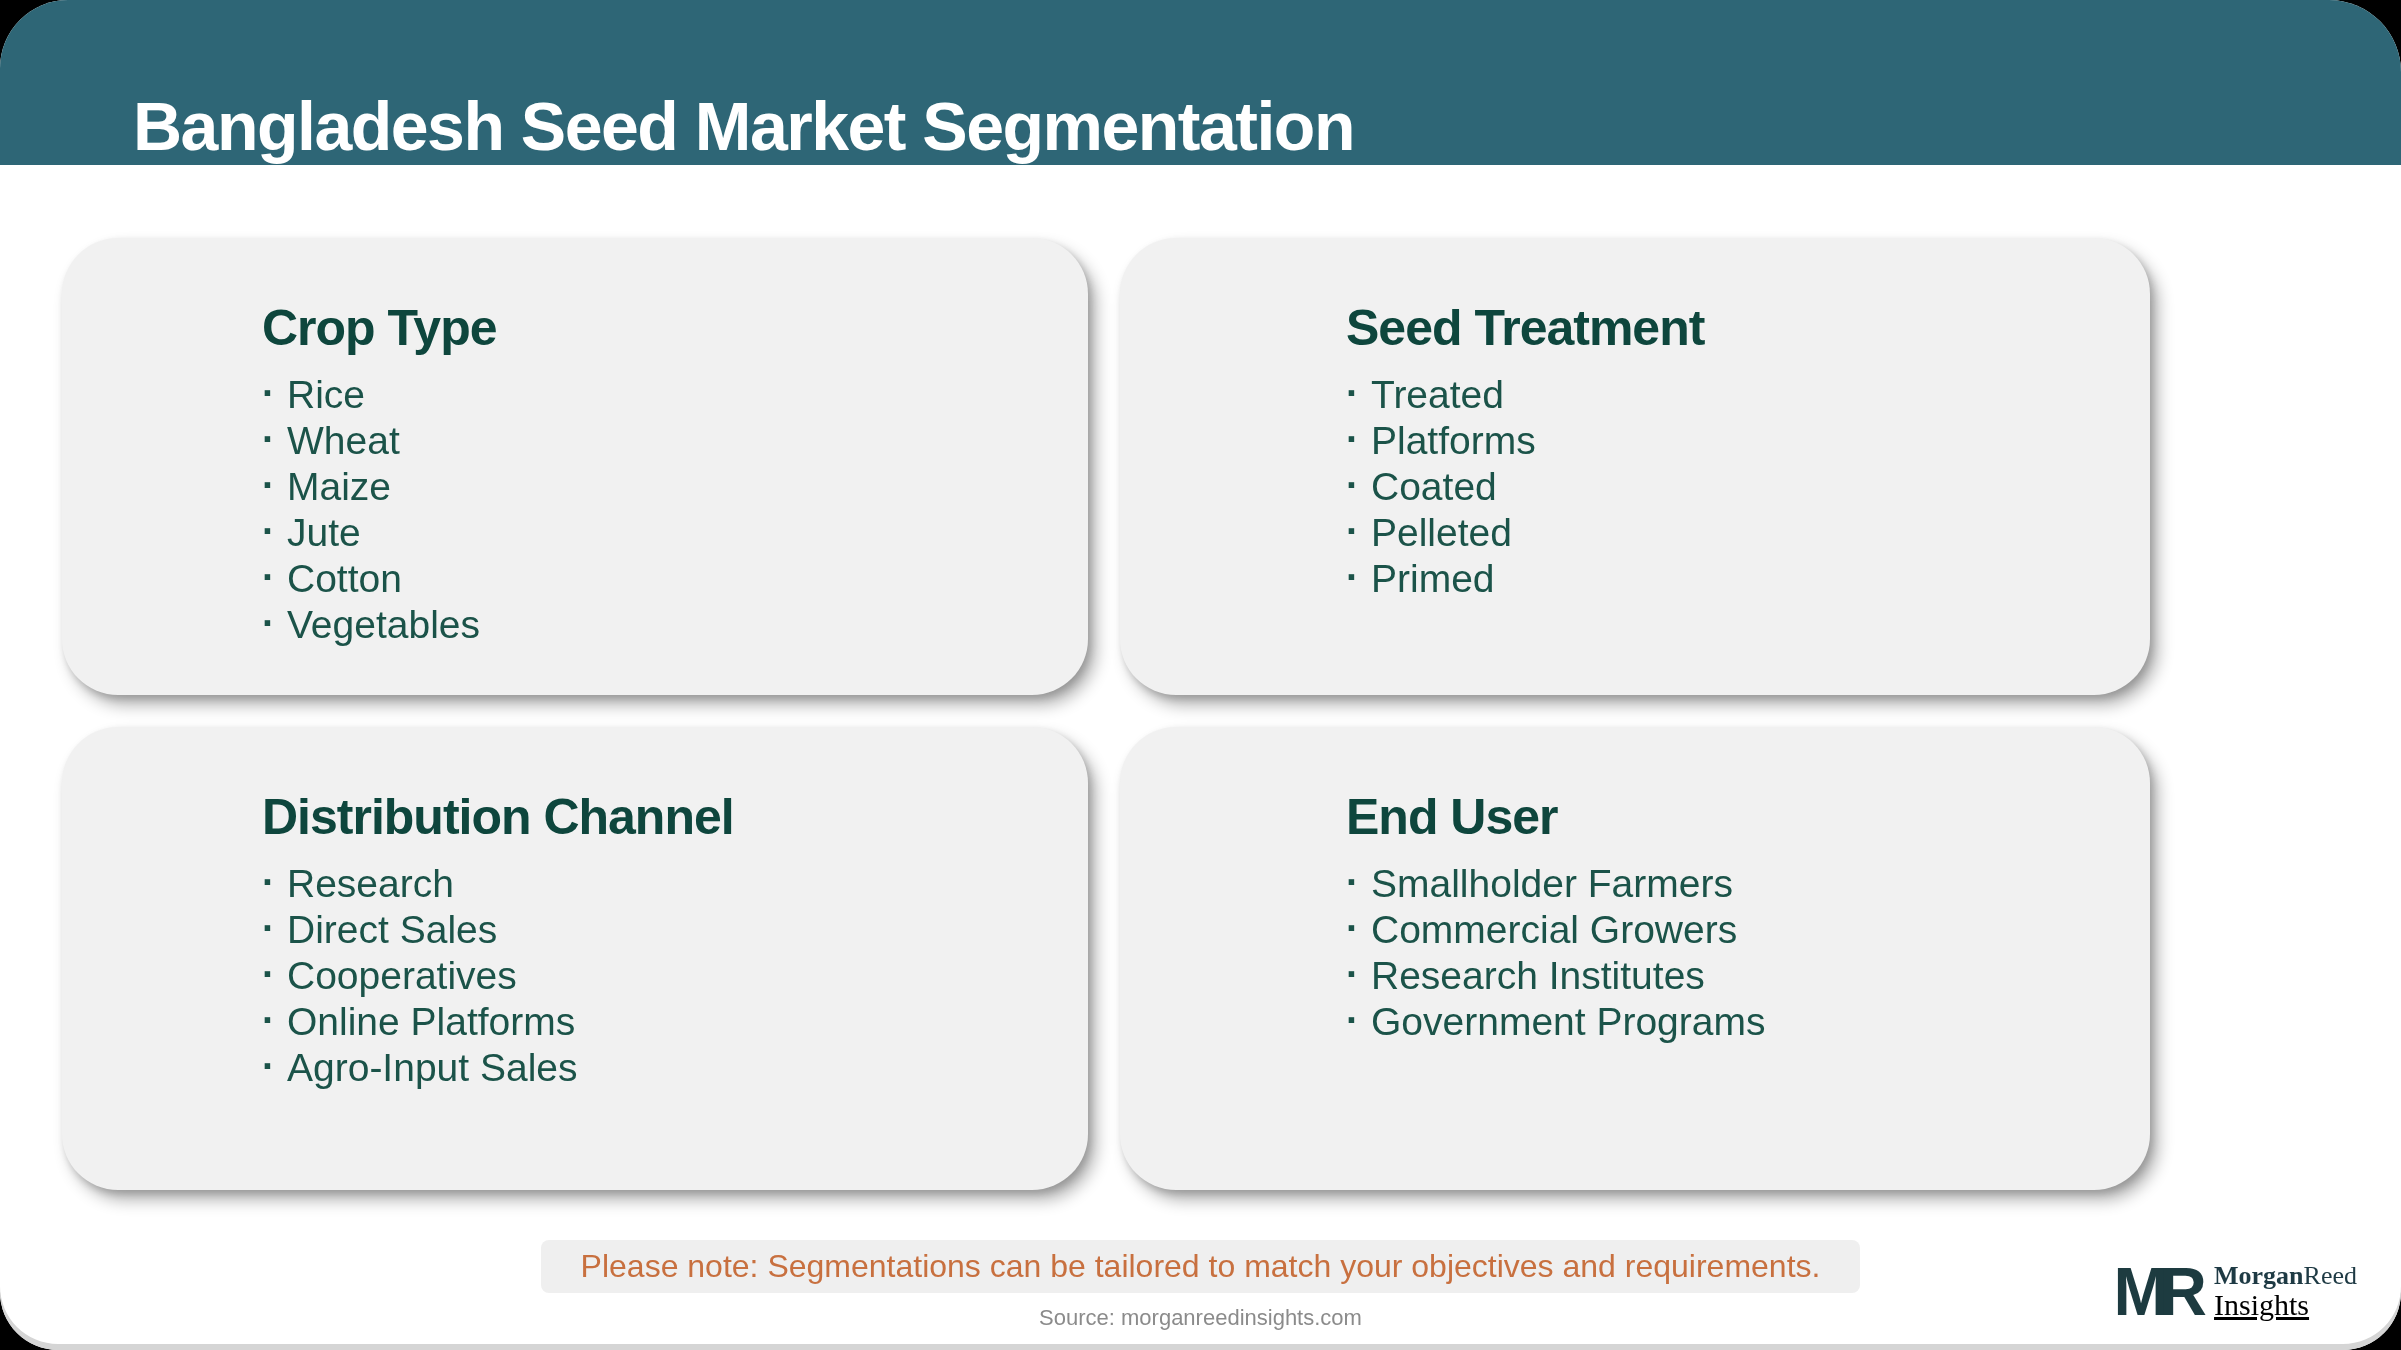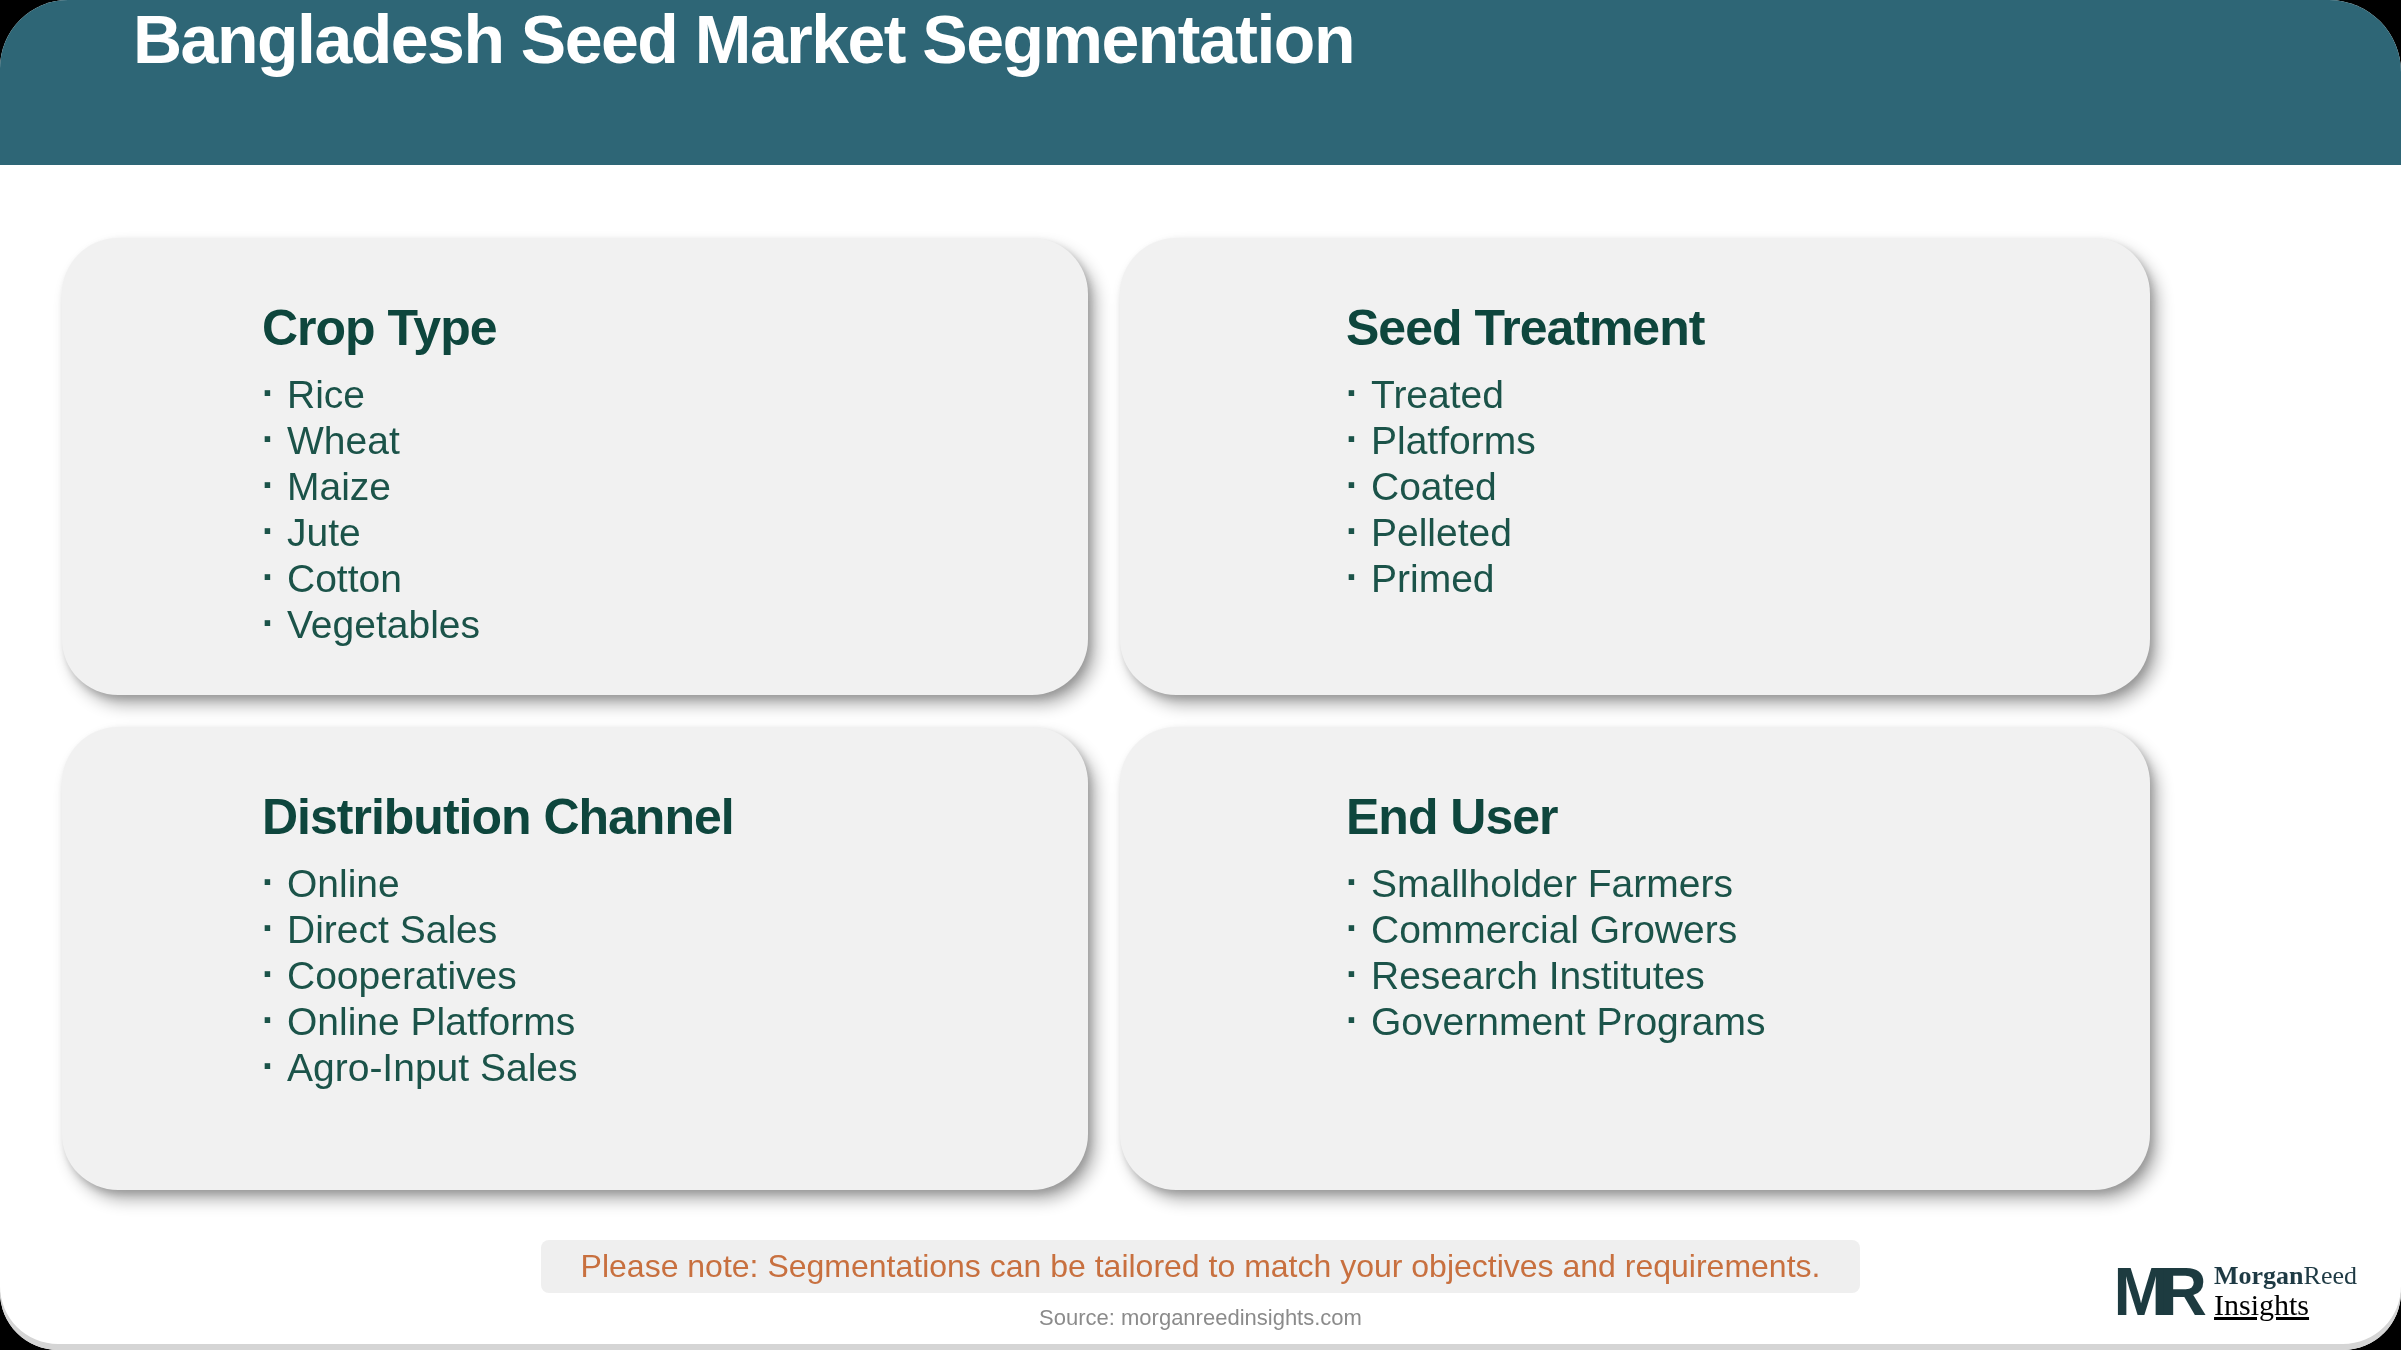--- a/index.html
+++ b/index.html
@@ -21,21 +21,21 @@
     overflow: hidden;
     box-shadow: inset 0 -6px 0 #d5d5d5;
   }
   .header {
     position: absolute;
     left: 0; top: 0;
     width: 100%;
     height: 165px;
     background: #2e6676;
     display: flex;
-    align-items: flex-start;
+    align-items: flex-end;
   }
   .page-title {
     margin-left: 133px;
     color: #ffffff;
     font-size: 68px;
     font-weight: bold;
     letter-spacing: -1.5px;
     white-space: nowrap;
   }
   .cards {
@@ -166,21 +166,21 @@
         <li><span class="dot">·</span><span>Platforms</span></li>
         <li><span class="dot">·</span><span>Coated</span></li>
         <li><span class="dot">·</span><span>Pelleted</span></li>
         <li><span class="dot">·</span><span>Primed</span></li>
       </ul>
     </div>
 
     <div class="card">
       <h2 class="card-title">Distribution Channel</h2>
       <ul class="seg-list">
-        <li><span class="dot">·</span><span>Online</span></li>
+        <li><span class="dot">·</span><span>Research</span></li>
         <li><span class="dot">·</span><span>Direct Sales</span></li>
         <li><span class="dot">·</span><span>Cooperatives</span></li>
         <li><span class="dot">·</span><span>Online Platforms</span></li>
         <li><span class="dot">·</span><span>Agro-Input Sales</span></li>
       </ul>
     </div>
 
     <div class="card right-col">
       <h2 class="card-title">End User</h2>
       <ul class="seg-list">

